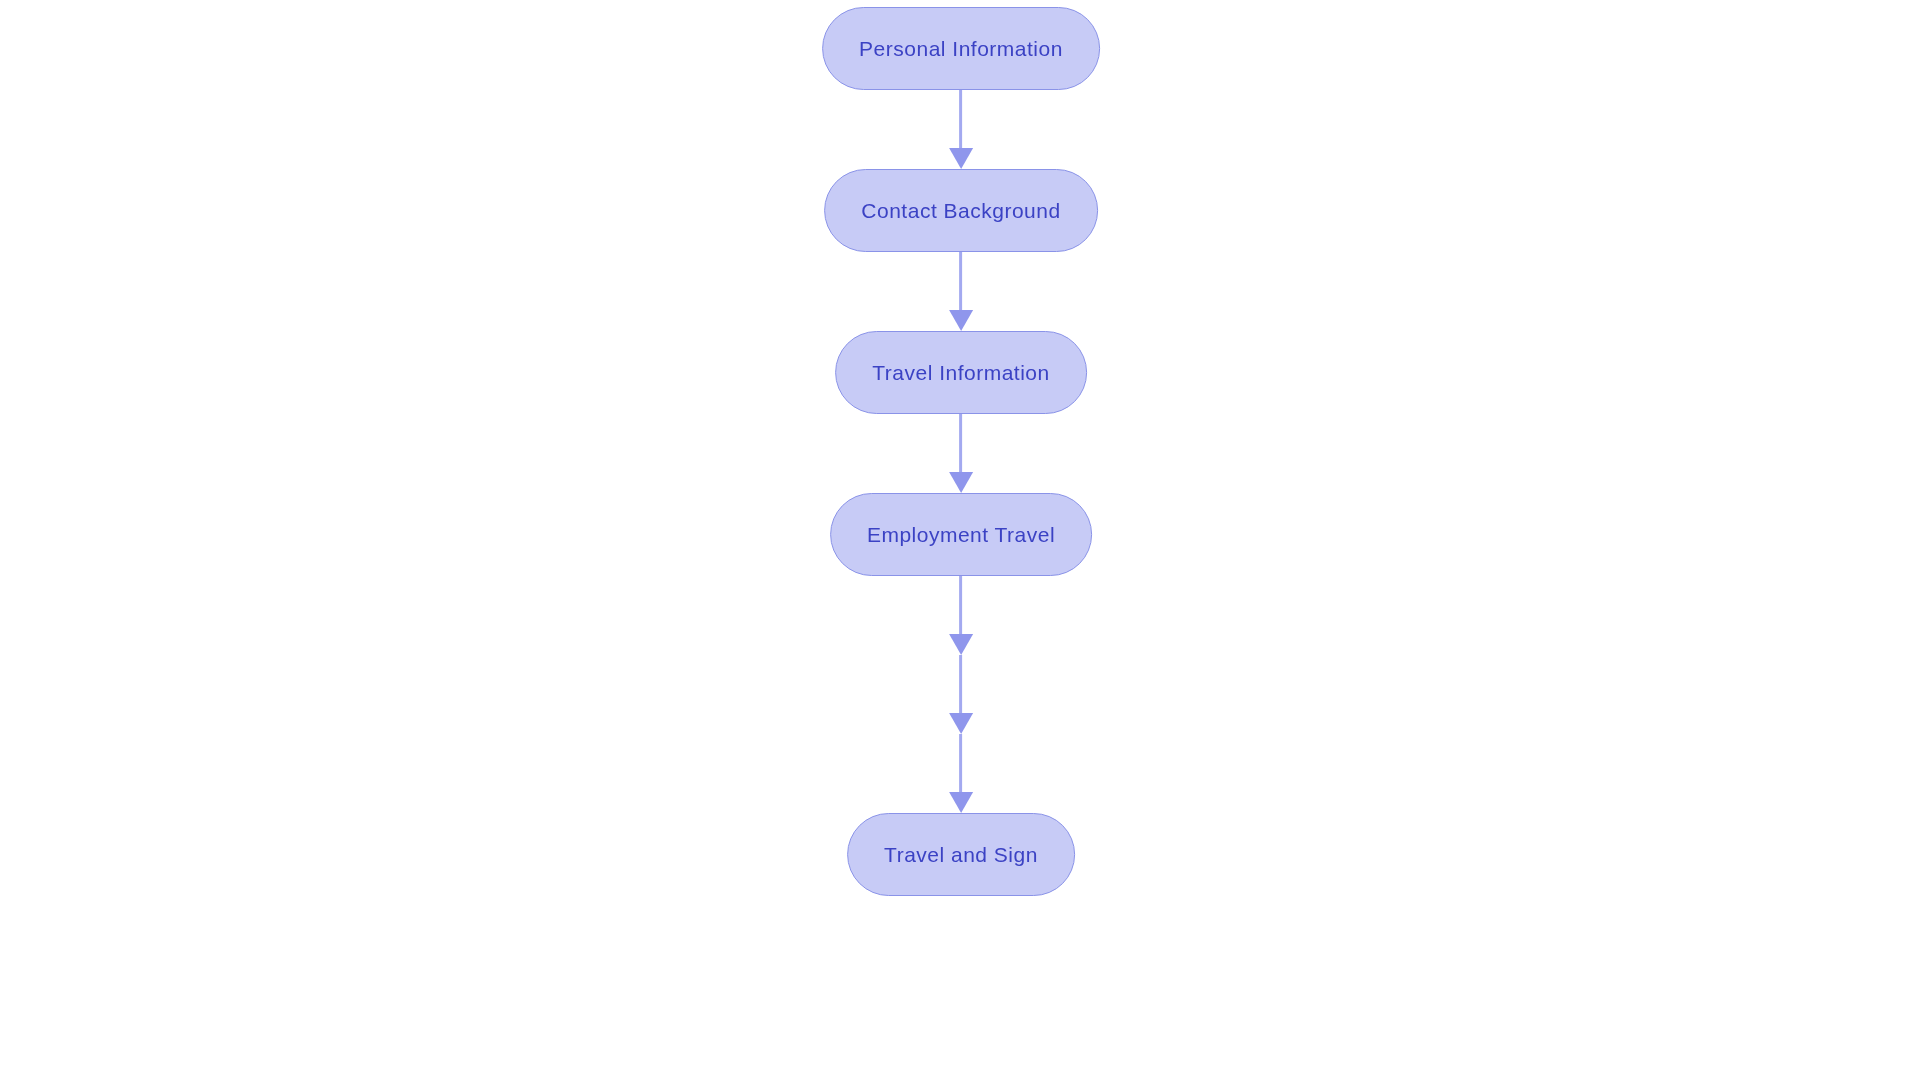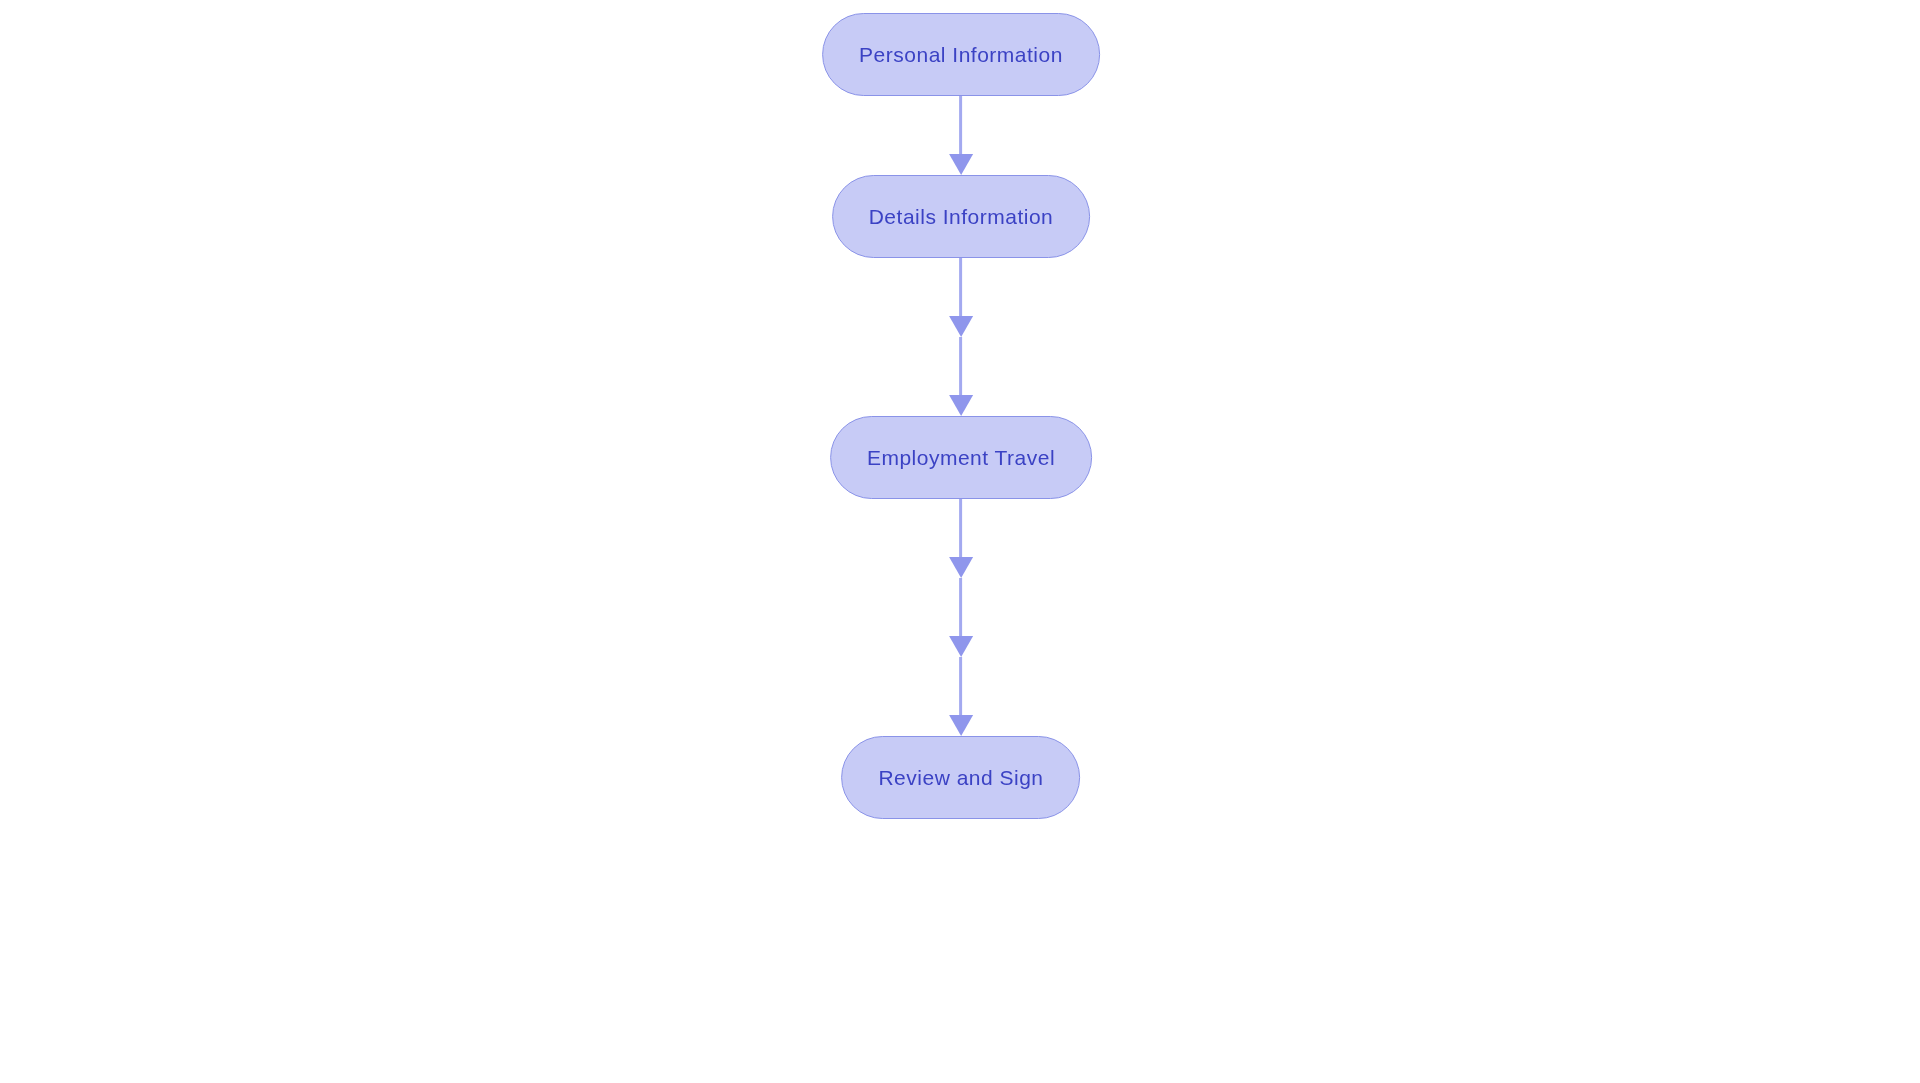--- a/index.html
+++ b/index.html
@@ -13,21 +13,21 @@
   }
   .canvas {
     position: relative;
     width: 1920px;
     height: 1083px;
     background: var(--bg, #ffffff);
   }
   .flow {
     position: absolute;
     left: 961px;
-    top: 13px;
+    top: 7px;
     transform: translateX(-50%);
     display: flex;
     flex-direction: column;
     align-items: center;
   }
   .node {
     height: 83px;
     border-radius: 41.5px;
     background: var(--node-fill, #c7cbf6);
     border: 1.5px solid var(--node-border, #8a93e8);
@@ -72,28 +72,31 @@
   <div class="node">
     <span class="node-label">Personal Information</span>
   </div>
 
   <div class="connector">
     <div class="connector-line"></div>
     <div class="connector-head"></div>
   </div>
 
   <div class="node">
-    <span class="node-label">Details Information</span>
+    <span class="node-label">Contact Background</span>
   </div>
 
   <div class="connector">
     <div class="connector-line"></div>
     <div class="connector-head"></div>
   </div>
 
+  <div class="node">
+    <span class="node-label">Travel Information</span>
+  </div>
 
   <div class="connector">
     <div class="connector-line"></div>
     <div class="connector-head"></div>
   </div>
 
   <div class="node">
     <span class="node-label">Employment Travel</span>
   </div>
 
@@ -108,16 +111,16 @@
     <div class="connector-head"></div>
   </div>
 
 
   <div class="connector">
     <div class="connector-line"></div>
     <div class="connector-head"></div>
   </div>
 
   <div class="node">
-    <span class="node-label">Review and Sign</span>
+    <span class="node-label">Travel and Sign</span>
   </div>
 </div>
 </div>
 
 </body></html>

